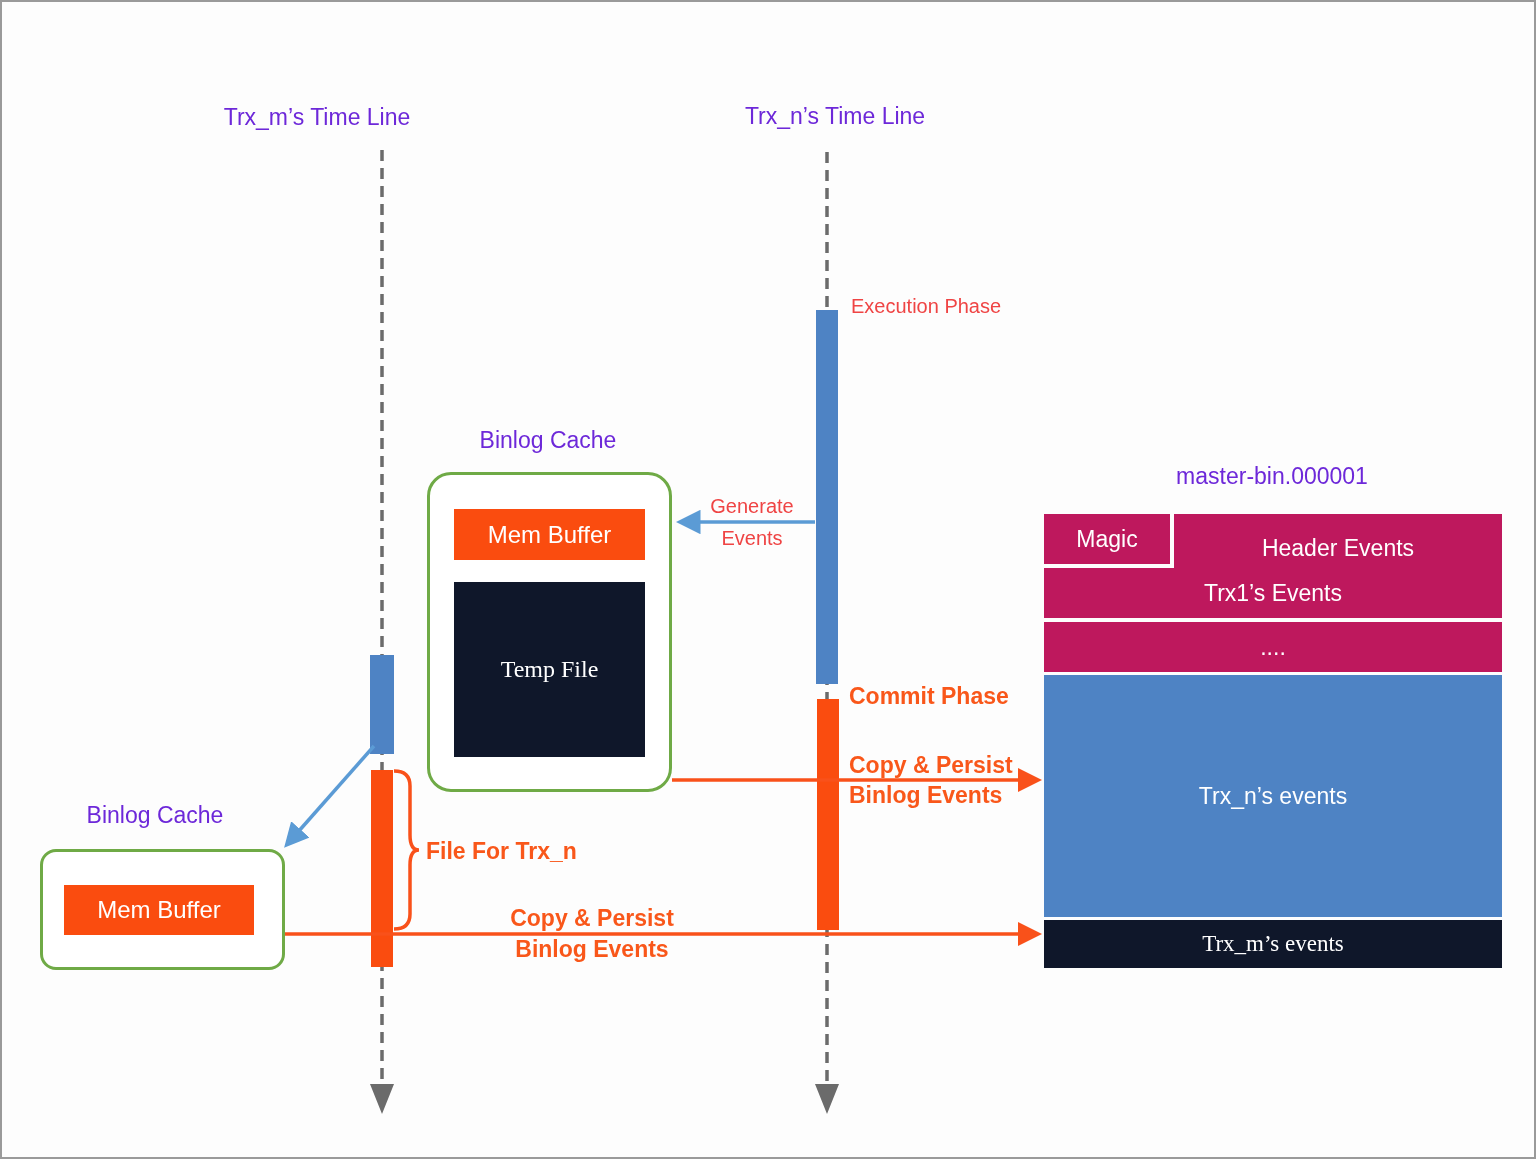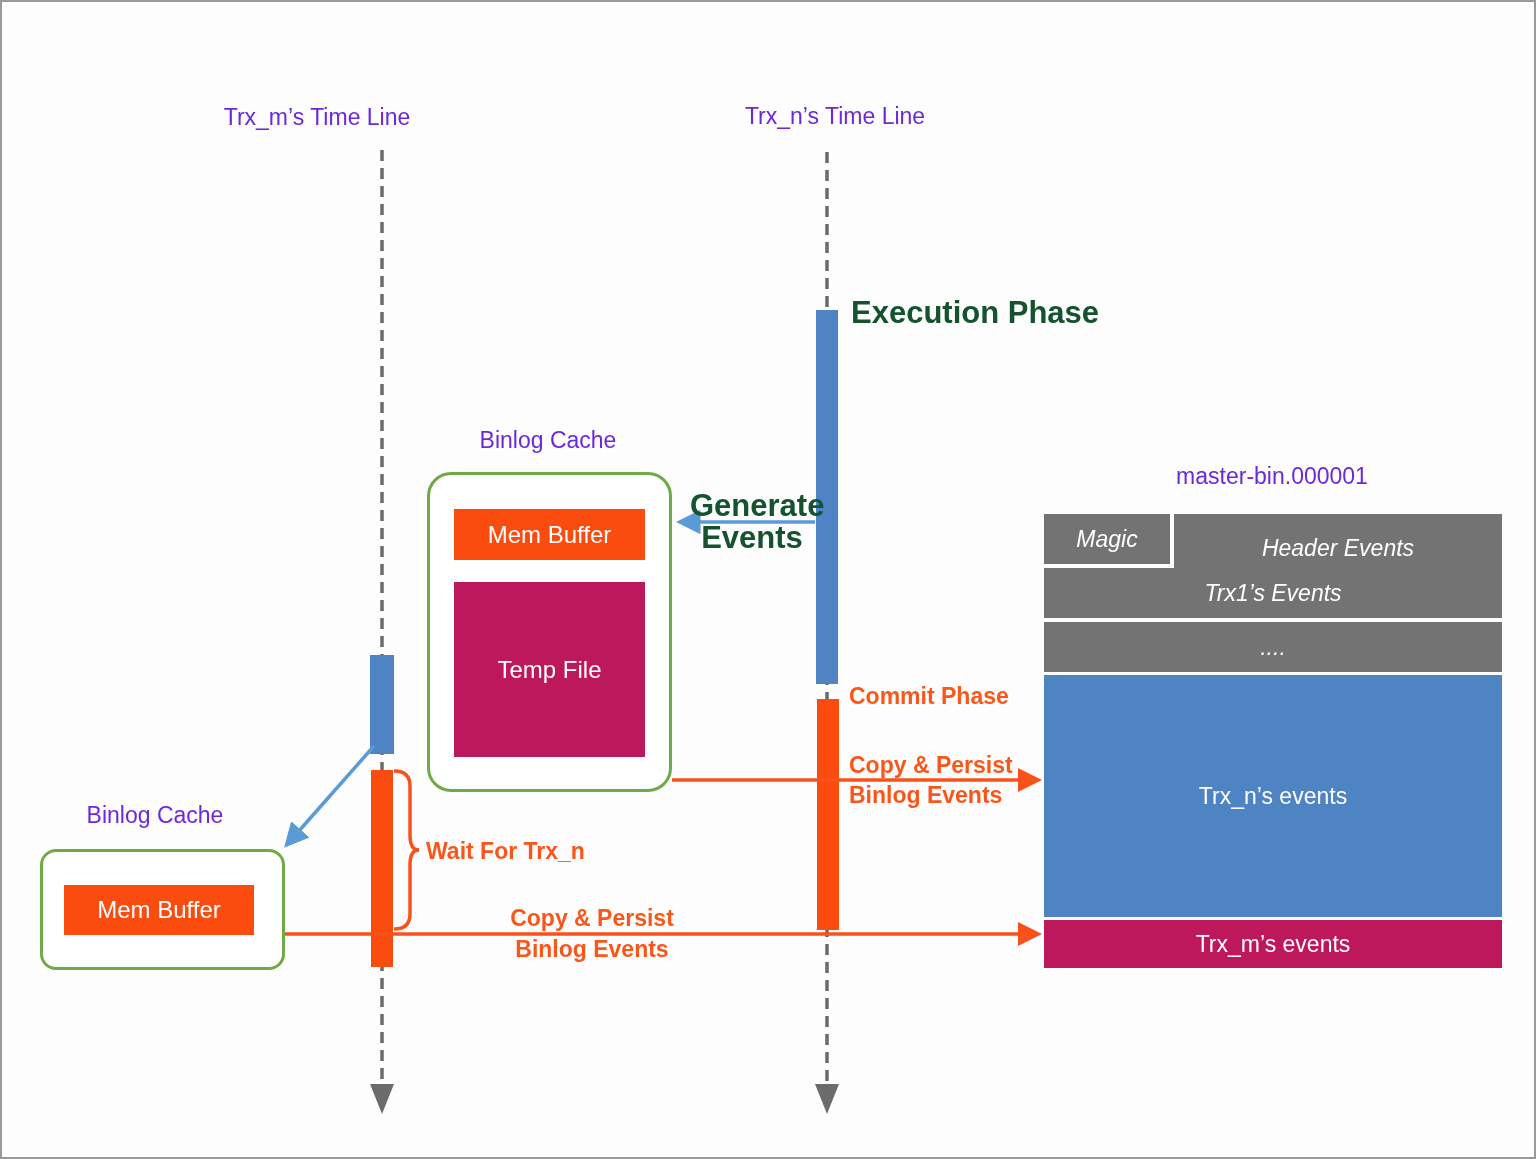--- a/index.html
+++ b/index.html
@@ -21,24 +21,24 @@
   .bar.blue{background:#4e83c4;}
   .bar.orange{background:#fa4c0f;}
   .greenbox{
     position:absolute;background:#ffffff;border:3px solid #6faa46;box-sizing:border-box;
   }
   .fillbox{
     position:absolute;display:flex;align-items:center;justify-content:center;
     color:#ffffff;font-size:24px;white-space:nowrap;
   }
   .fillbox.orange{background:#fa4c0f;}
-  .fillbox.blue{background:#be185d;}
-  .fillbox.gray{background:#737373;font-style:italic;}
+  .fillbox.blue{background:#0f172a;font-family:Liberation Serif, serif;}
+  .fillbox.gray{background:#be185d;}
   .annot-blue{
-    position:absolute;color:#14532d;font-size:31px;font-weight:700;white-space:nowrap;
+    position:absolute;color:#ef4444;font-size:20px;font-weight:400;white-space:nowrap;
   }
   .annot-orange{
     position:absolute;color:#f9571a;font-size:23px;font-weight:600;white-space:nowrap;
   }
   .two-line{line-height:30px;}
   .centered{text-align:center;}
   .tbl-text{color:#fff;font-size:23px;}
   .trxn-block{
     position:absolute;display:flex;flex-direction:row;align-items:center;justify-content:center;
     background:#4e83c4;color:#fff;font-size:23px;line-height:34px;white-space:nowrap;
@@ -92,21 +92,21 @@
   <div class="annot-blue" style="left:849px;top:293px;">Execution Phase</div>
   <div class="annot-blue two-line centered" style="left:688px;top:488px;width:124px;line-height:32px;">
     <div>Generate</div>
     <div>Events</div>
   </div>
   <div class="annot-orange" style="left:847px;top:681px;">Commit Phase</div>
   <div class="annot-orange two-line" style="left:847px;top:748px;">
     <div>Copy &amp; Persist</div>
     <div>Binlog Events</div>
   </div>
-  <div class="annot-orange" style="left:424px;top:836px;">Wait For Trx_n</div>
+  <div class="annot-orange" style="left:424px;top:836px;">File For Trx_n</div>
   <div class="annot-orange two-line centered" style="left:498px;top:901px;width:184px;line-height:31px;">
     <div>Copy &amp; Persist</div>
     <div>Binlog Events</div>
   </div>
 
   <div class="abs title-black" style="left:1120px;top:461px;width:300px;">master-bin.000001</div>
 
   <div class="fillbox gray tbl-text" style="left:1042px;top:512px;width:126px;height:50px;">Magic</div>
   <div class="fillbox gray tbl-text" style="left:1172px;top:512px;width:328px;height:68px;">Header Events</div>
   <div class="fillbox gray tbl-text" style="left:1042px;top:566px;width:458px;height:50px;">Trx1’s Events</div>

